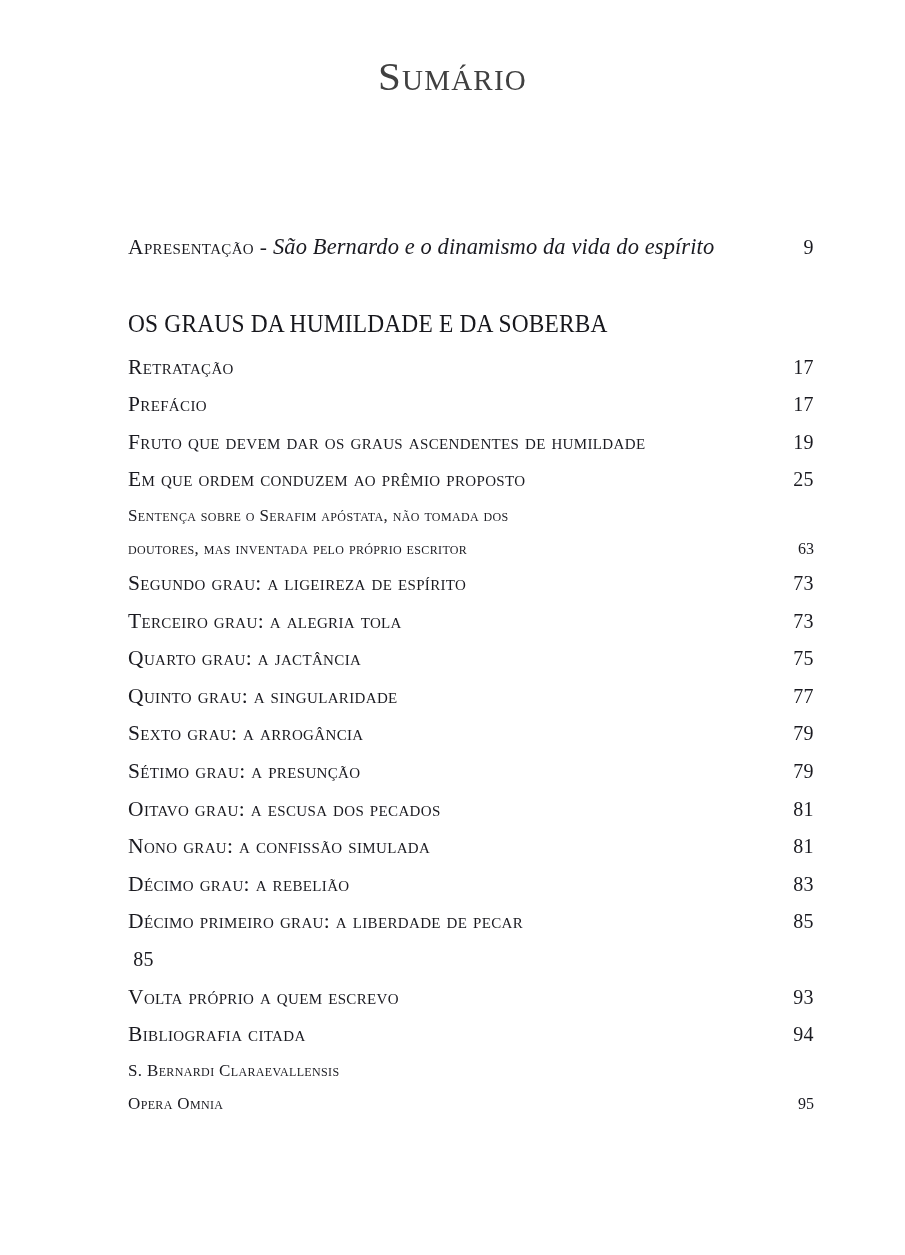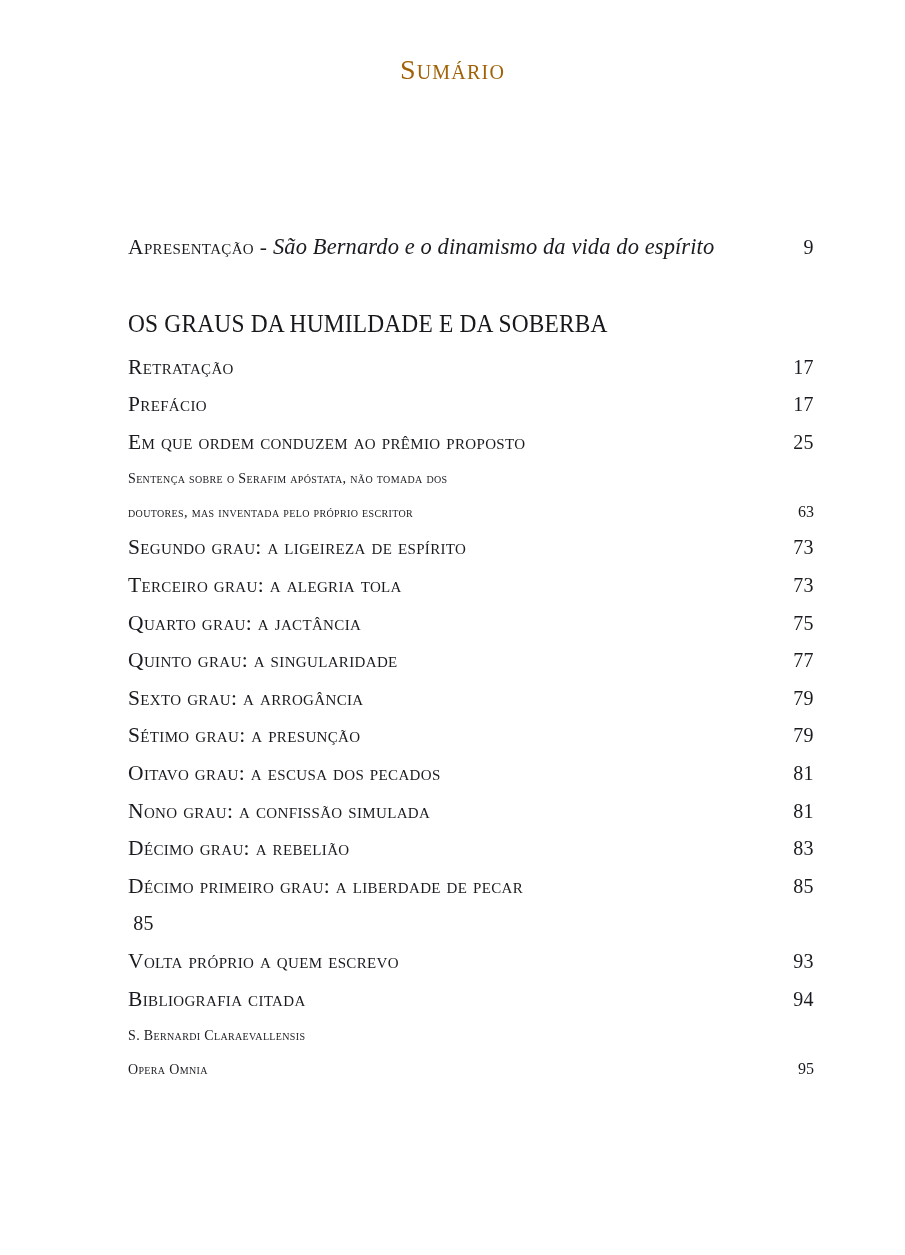--- a/index.html
+++ b/index.html
@@ -24,26 +24,26 @@
     background: #ffffff;
   }
 
   
   .toc-title {
     position: absolute;
     left: 0;
     right: 0;
     top: 56px;
     text-align: center;
-    font-size: 28px;
+    font-size: 41px;
     line-height: 1;
     font-variant: small-caps;
     font-feature-settings: "smcp" 1;
     letter-spacing: 1.2px;
-    color: #a16207;
+    color: #404040;
     white-space: nowrap;
   }
 
   
   .toc {
     position: absolute;
     left: 88px;
     top: 228px;
     width: 686px;   
     margin-left: 40px;
@@ -115,21 +115,21 @@
     position: relative;
     width: 100%;
   }
   .multiline .line {
     display: flex;
     align-items: baseline;
     justify-content: space-between;
     width: 100%;
   }
   .multiline .line .label {
-    font-size: 14px;
+    font-size: 17px;
     line-height: 33px;
     font-variant: small-caps;
     font-feature-settings: "smcp" 1;
     letter-spacing: 0.35px;
     white-space: nowrap;
   }
   .multiline .line .page-no {
     line-height: 33px;
   }
   .multiline .line.blank-no .page-no { visibility: hidden; }
@@ -156,20 +156,24 @@
     <div id="entry-list">
         <div class="row entry-row">
           <span class="label">Retratação</span>
           <span class="page-no">17</span>
         </div>
         <div class="row entry-row">
           <span class="label">Prefácio</span>
           <span class="page-no">17</span>
         </div>
         <div class="row entry-row">
+          <span class="label">Fruto que devem dar os graus ascendentes de humildade</span>
+          <span class="page-no">19</span>
+        </div>
+        <div class="row entry-row">
           <span class="label">Em que ordem conduzem ao prêmio proposto</span>
           <span class="page-no">25</span>
         </div>
         <div class="multiline entry-row">
           <div class="line blank-no">
             <span class="label">Sentença sobre o Serafim apóstata, não tomada dos</span>
             <span class="page-no">63</span>
           </div>
           <div class="line">
             <span class="label">doutores, mas inventada pelo próprio escritor</span>

